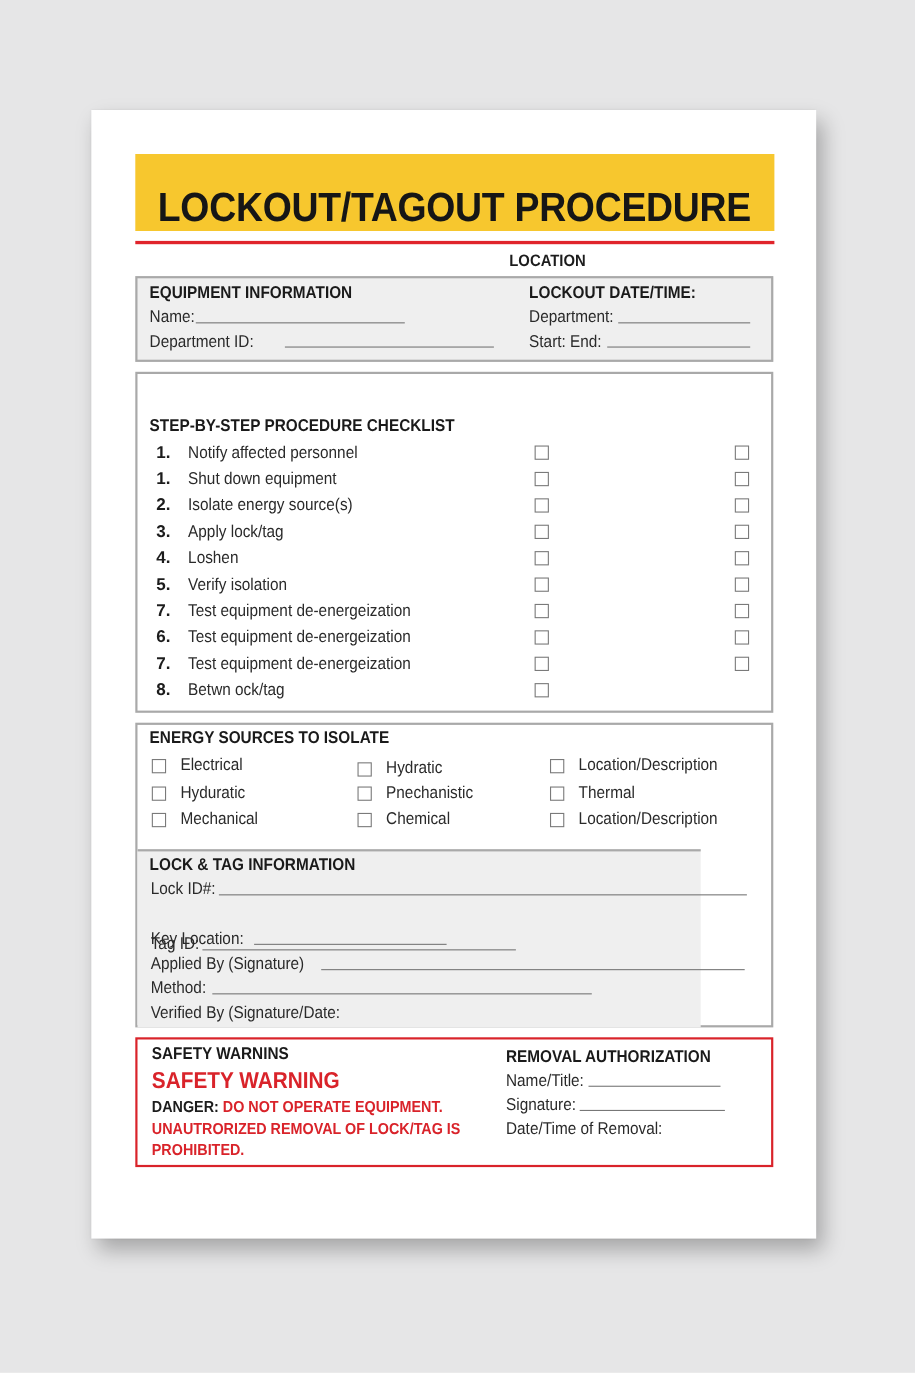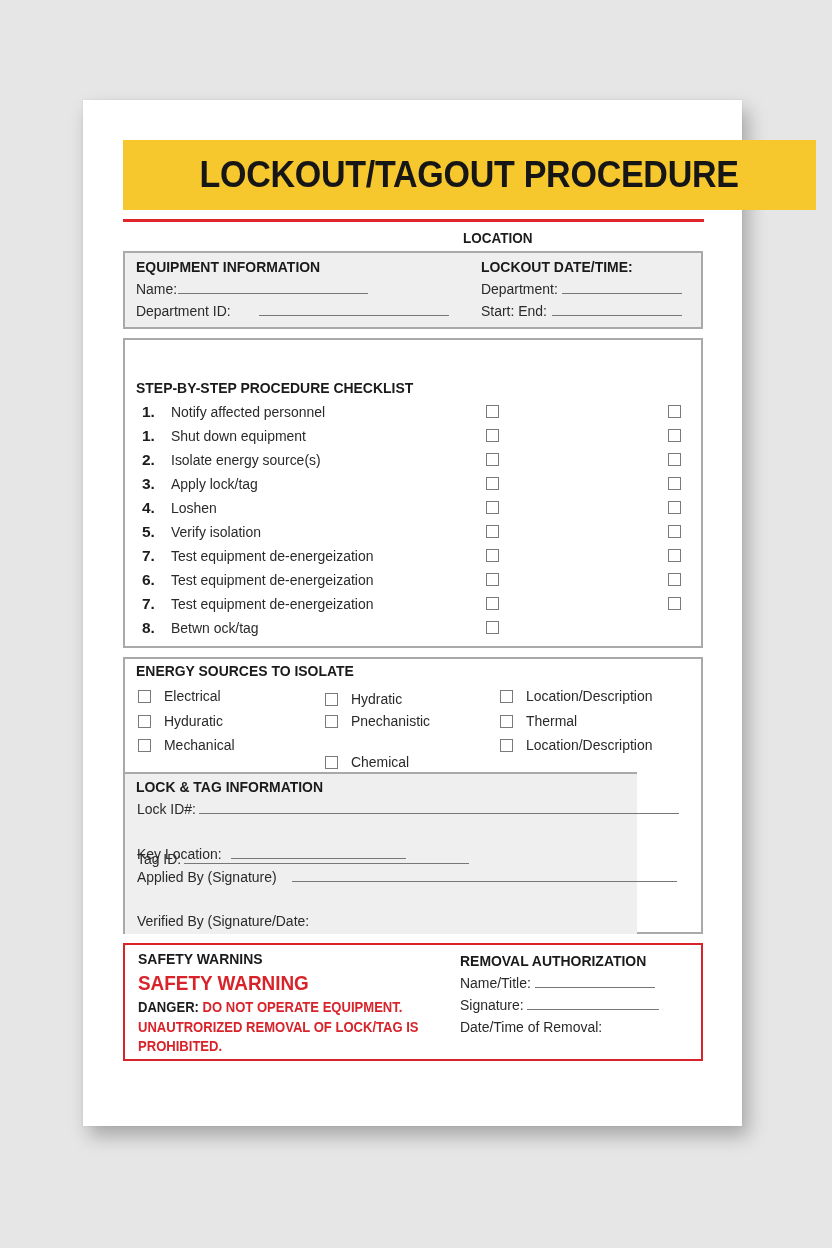--- a/index.html
+++ b/index.html
@@ -21,23 +21,23 @@
       top: 100px;
       width: 659px;
       height: 1026px;
       background: #ffffff;
       box-shadow: 6px 10px 18px rgba(0,0,0,0.28), 0 0 2px rgba(0,0,0,0.08);
     }
     .abs { position: absolute; }
 
     
     .title-bar {
-      left: 40px; top: 40px; width: 693px; height: 70px;
+      left: 40px; top: 40px; width: 581px; height: 70px;
       background: #f7c72e;
-      display: flex; align-items: center; justify-content: center;
+      display: flex; align-items: flex-end; justify-content: center;
     }
     .title-text {
       font-weight: bold;
       font-size: 37px;
       letter-spacing: -0.3px;
       color: #161616;
       transform: scaleX(0.92);
       white-space: nowrap;
     }
     .red-rule {
@@ -259,21 +259,21 @@
     </div>
 
     <div class="energy-item" style="left:200px; top:29px;">
       <span class="cb"></span>
       <span class="txt">Hydratic</span>
     </div>
     <div class="energy-item" style="left:200px; top:51px;">
       <span class="cb"></span>
       <span class="txt">Pnechanistic</span>
     </div>
-    <div class="energy-item" style="left:200px; top:92px;">
+    <div class="energy-item" style="left:200px; top:75px;">
       <span class="cb"></span>
       <span class="txt">Chemical</span>
     </div>
 
     <div class="energy-item" style="left:375px; top:26px;">
       <span class="cb"></span>
       <span class="txt">Location/Description</span>
     </div>
     <div class="energy-item" style="left:375px; top:51px;">
       <span class="cb"></span>
@@ -295,20 +295,24 @@
         <span class="txt">Tag ID:</span>
         <span class="blank" style="width:285px; margin-left:-2px;"></span>
       </div>
       <div class="field-row" style="left:12px; top:71px;">
         <span class="txt">Key Location:</span>
         <span class="blank" style="width:175px; margin-left:0px;"></span>
       </div>
       <div class="field-row" style="left:12px; top:94px;">
         <span class="txt">Applied By (Signature)</span>
         <span class="blank" style="width:385px; margin-left:0px;"></span>
+      </div>
+      <div class="field-row" style="left:12px; top:116px;">
+        <span class="txt">Method:</span>
+        <span class="blank" style="width:345px; margin-left:0px;"></span>
       </div>
       <div class="field-row" style="left:12px; top:138px;">
         <span class="txt">Verified By (Signature/Date:</span>
       </div>
     </div>
   </div>
 
   <div class="abs safety-box">
     <div class="abs h-section" style="left:13px; top:5px;">SAFETY WARNINS</div>
     <div class="abs red" style="left:13px; top:26px; font-weight:bold; font-size:21px; white-space:nowrap; transform:scaleX(0.9); transform-origin:left;">SAFETY WARNING</div>

